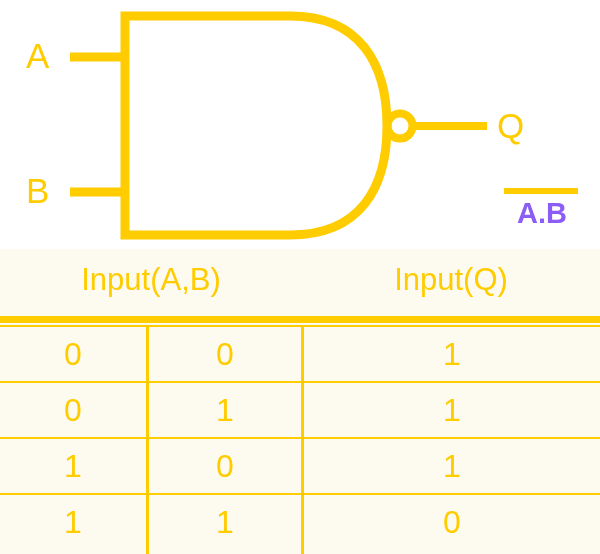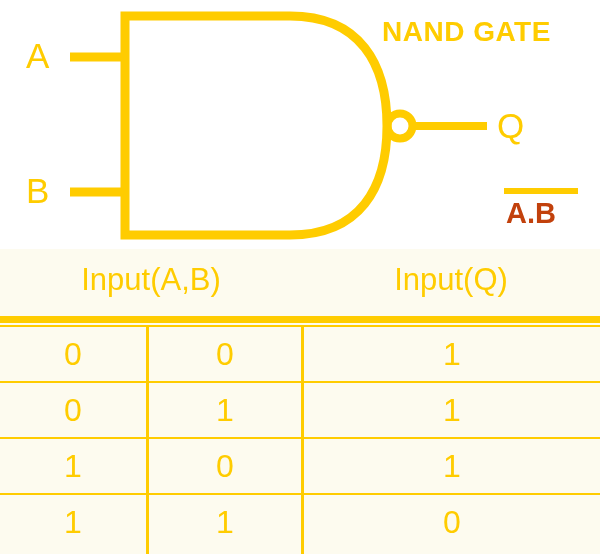--- a/index.html
+++ b/index.html
@@ -64,26 +64,27 @@
     font-weight: bold;
     font-size: 28px;
     letter-spacing: 0.5px;
     white-space: nowrap;
     line-height: 1;
   }
   #formula {
     position: absolute;
     left: 504px;
     top: 188px;
-    color: #c2410c;
+    color: #8b5cf6;
     font-family: "Liberation Sans", sans-serif;
     font-weight: bold;
     font-size: 29px;
     line-height: 1;
     white-space: nowrap;
+    text-align: center;
   }
   #formula .bar {
     display: block;
     height: 6px;
     background: #FFCC00;
     margin-bottom: 5px;
     width: 74px;
   }
   #formula .expr {
     display: block;
@@ -202,21 +203,20 @@
 
       <line x1="413" y1="126" x2="487" y2="126" stroke="#FFCC00" stroke-width="8" stroke-linecap="butt"></line>
     </svg>
 
     <div class="diag-label" id="label-a">A</div>
 
     <div class="diag-label" id="label-b">B</div>
 
     <div class="diag-label" id="label-q">Q</div>
 
-    <div id="gate-title">NAND GATE</div>
 
     <div id="formula">
       <span class="bar"></span>
       <span class="expr">A.B</span>
     </div>
 
   </div>
 
   <div id="truth-table">
 

